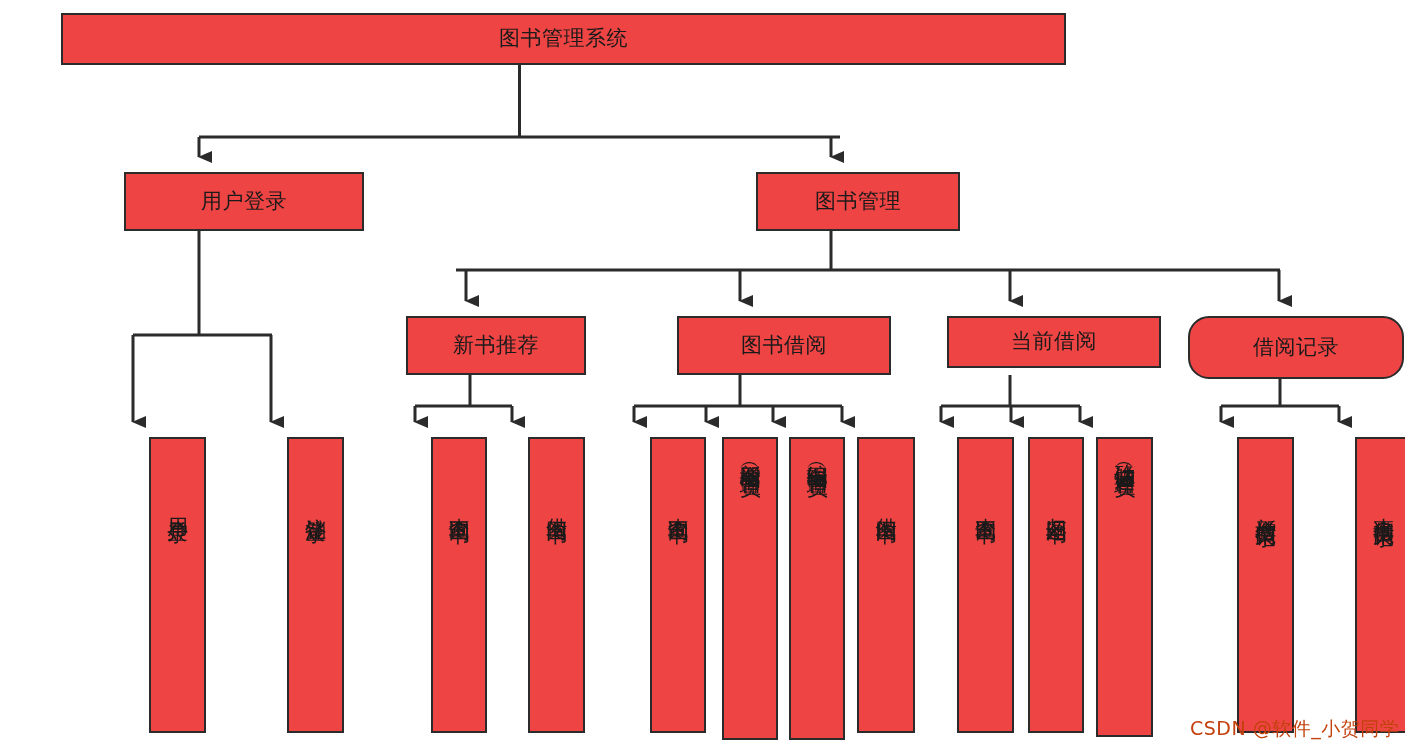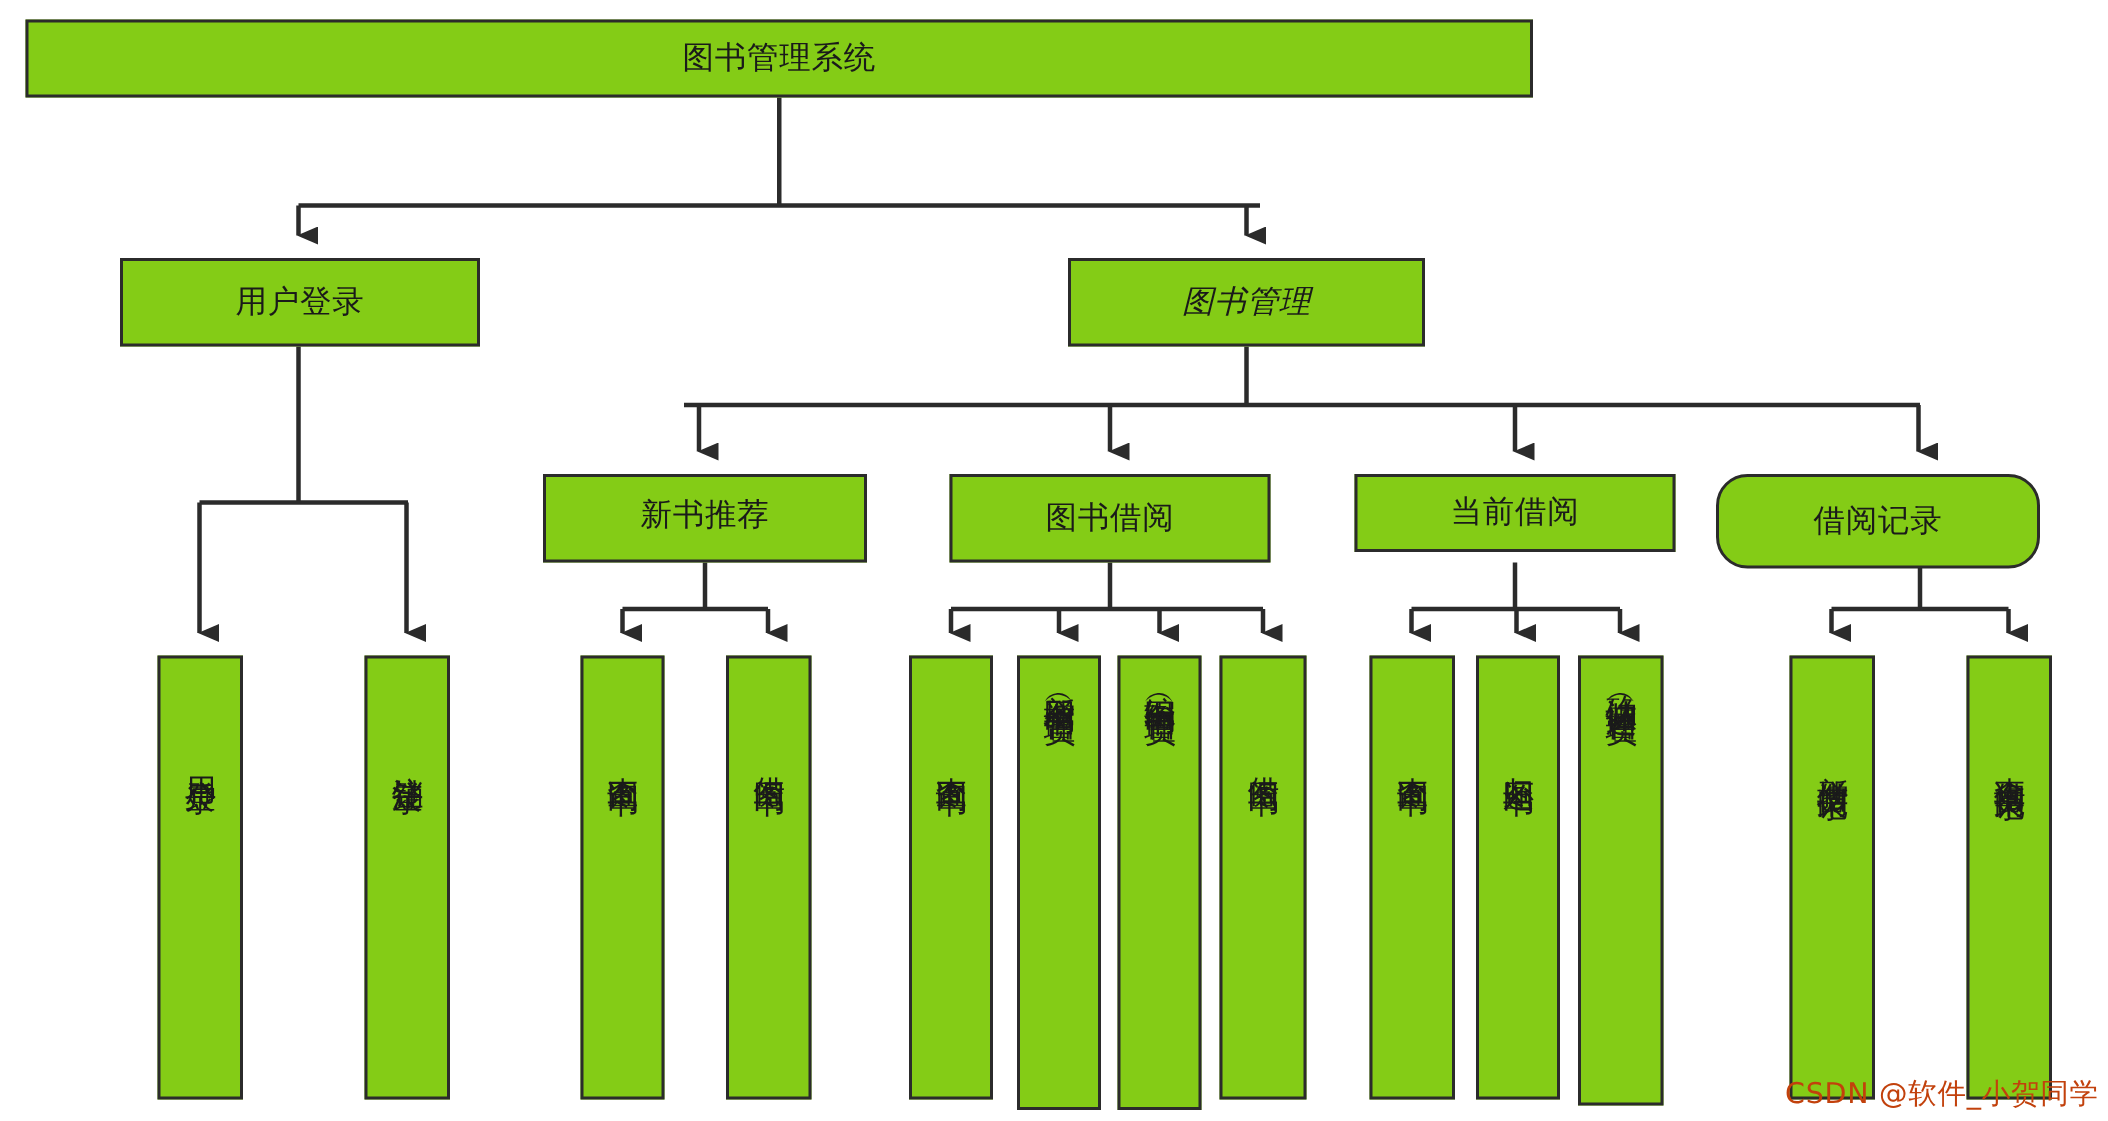--- a/index.html
+++ b/index.html
@@ -23,25 +23,26 @@
     left: 0;
     top: 0;
     width: 1405px;
     height: 747px;
     pointer-events: none;
   }
   .node {
     position: absolute;
     box-sizing: border-box;
     border: 2px solid #2b2b2b;
-    background: #84cc16;
+    background: #ef4444;
     display: flex;
     align-items: center;
     justify-content: center;
     color: #1a1a1a;
+    margin-left: 44px;
   }
   .node.h {
     
   }
   .node.h .label {
     font-size: 21px;
     line-height: 1.2;
     letter-spacing: 0.5px;
     white-space: nowrap;
   }
@@ -127,25 +128,25 @@
     </g>
   </svg>
 
   <div class="node h" style="left:17px; top:13px; width:1005px; height:52px;">
     <span class="label">图书管理系统</span>
   </div>
 
   <div class="node h" style="left:80px; top:172px; width:240px; height:59px;">
     <span class="label">用户登录</span>
   </div>
-  <div class="node h" style="left:712px; top:172px; width:238px; height:59px;font-style:italic;">
+  <div class="node h" style="left:712px; top:172px; width:204px; height:59px;">
     <span class="label">图书管理</span>
   </div>
 
-  <div class="node h" style="left:362px; top:316px; width:216px; height:59px;font-family:Liberation Mono, monospace;">
+  <div class="node h" style="left:362px; top:316px; width:180px; height:59px;">
     <span class="label">新书推荐</span>
   </div>
   <div class="node h" style="left:633px; top:316px; width:214px; height:59px;">
     <span class="label">图书借阅</span>
   </div>
   <div class="node h" style="left:903px; top:316px; width:214px; height:52px;">
     <span class="label">当前借阅</span>
   </div>
   <div class="node h" style="left:1144px; top:316px; width:216px; height:63px;border-radius:21px;">
     <span class="label">借阅记录</span>

